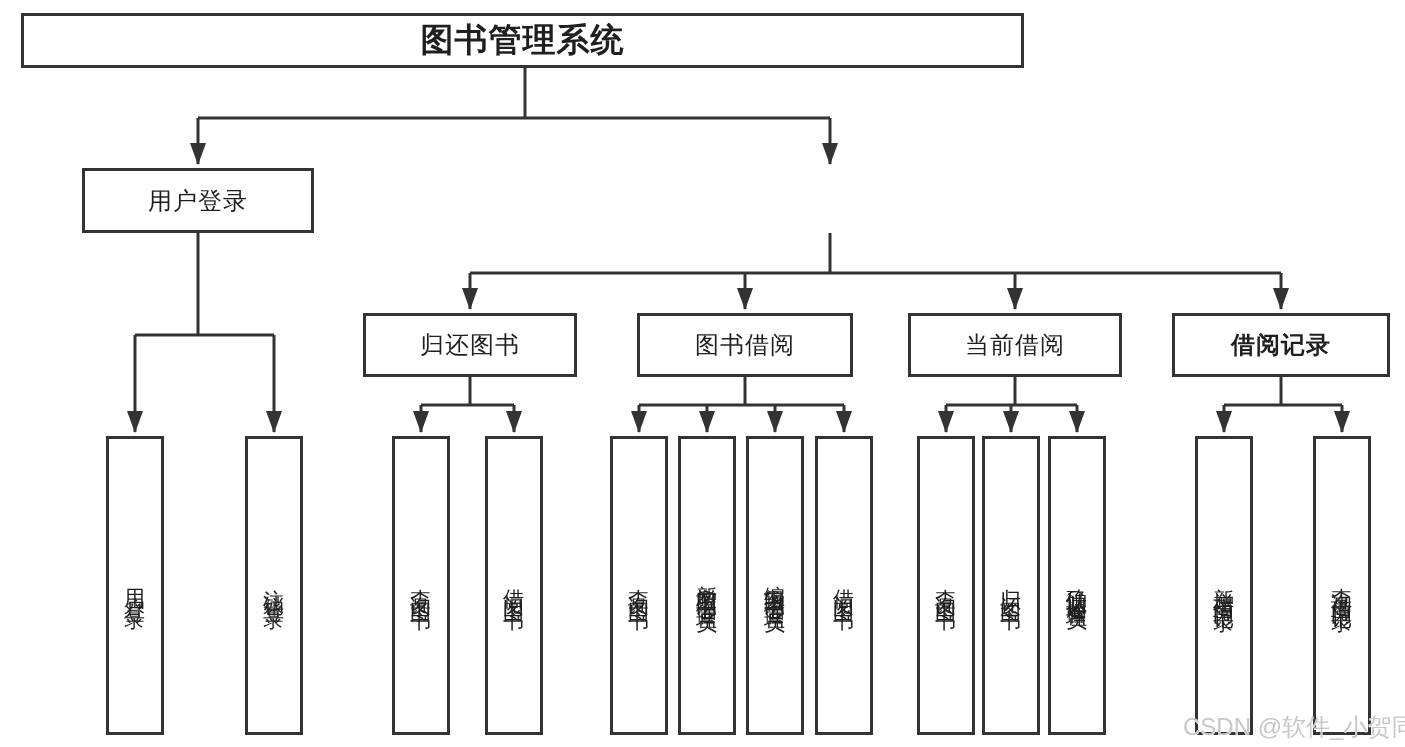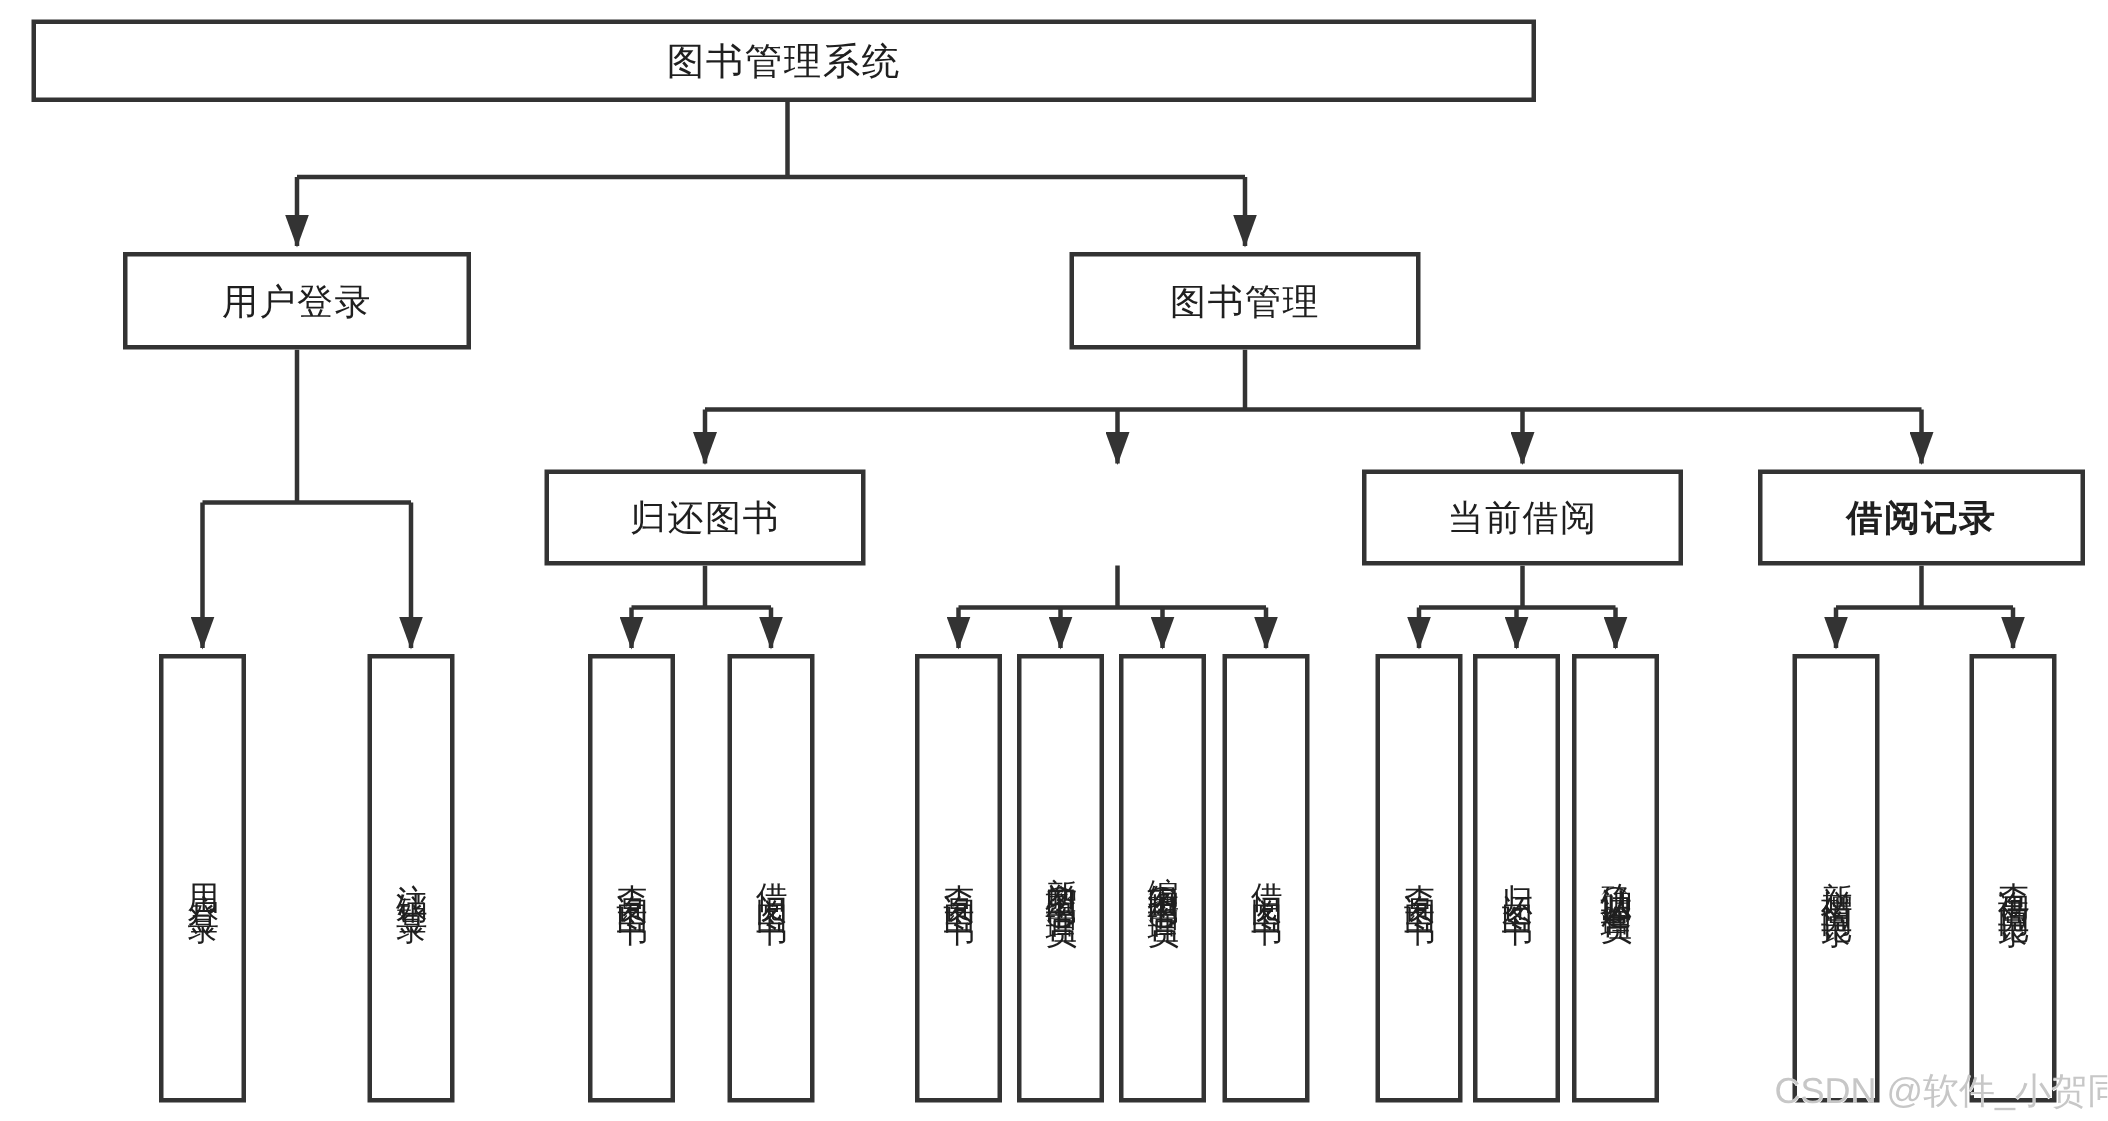--- a/index.html
+++ b/index.html
@@ -23,21 +23,21 @@
     position: absolute;
     background: #ffffff;
     border: 3px solid #333333;
     display: flex;
     align-items: center;
     justify-content: center;
     z-index: 2;
     color: #1f1f1f;
   }
   .hbox { font-size: 24px; letter-spacing: 1px; }
-  .root-box { font-size: 25px; }
+  .root-box { font-size: 33px; font-weight: bold; }
   .vbox {
     writing-mode: vertical-rl;
     text-orientation: mixed;
     font-size: 21px;
     letter-spacing: 7px;
     line-height: 1;
     text-align: center;
   }
   .watermark {
     position: absolute;
@@ -105,26 +105,26 @@
     </g>
   </svg>
 
   <div class="box hbox root-box" style="left:21px; top:13px; width:1003px; height:55px;">
     <span>图书管理系统</span>
   </div>
 
   <div class="box hbox" style="left:82px; top:168px; width:232px; height:65px;">
     <span>用户登录</span>
   </div>
-  <div class="box hbox" style="left:713px; top:168px; width:234px; height:65px;">
-    <span>图书管理</span>
-  </div>
 
   <div class="box hbox" style="left:363px; top:313px; width:214px; height:64px;">
     <span>归还图书</span>
+  </div>
+  <div class="box hbox" style="left:637px; top:313px; width:216px; height:64px;">
+    <span>图书借阅</span>
   </div>
   <div class="box hbox" style="left:908px; top:313px; width:214px; height:64px;">
     <span>当前借阅</span>
   </div>
   <div class="box hbox" style="left:1172px; top:313px; width:218px; height:64px;font-weight:bold;">
     <span>借阅记录</span>
   </div>
 
   <div class="box vbox" style="left:106px; top:436px; width:58px; height:299px;">
     <span>用户登录</span>

